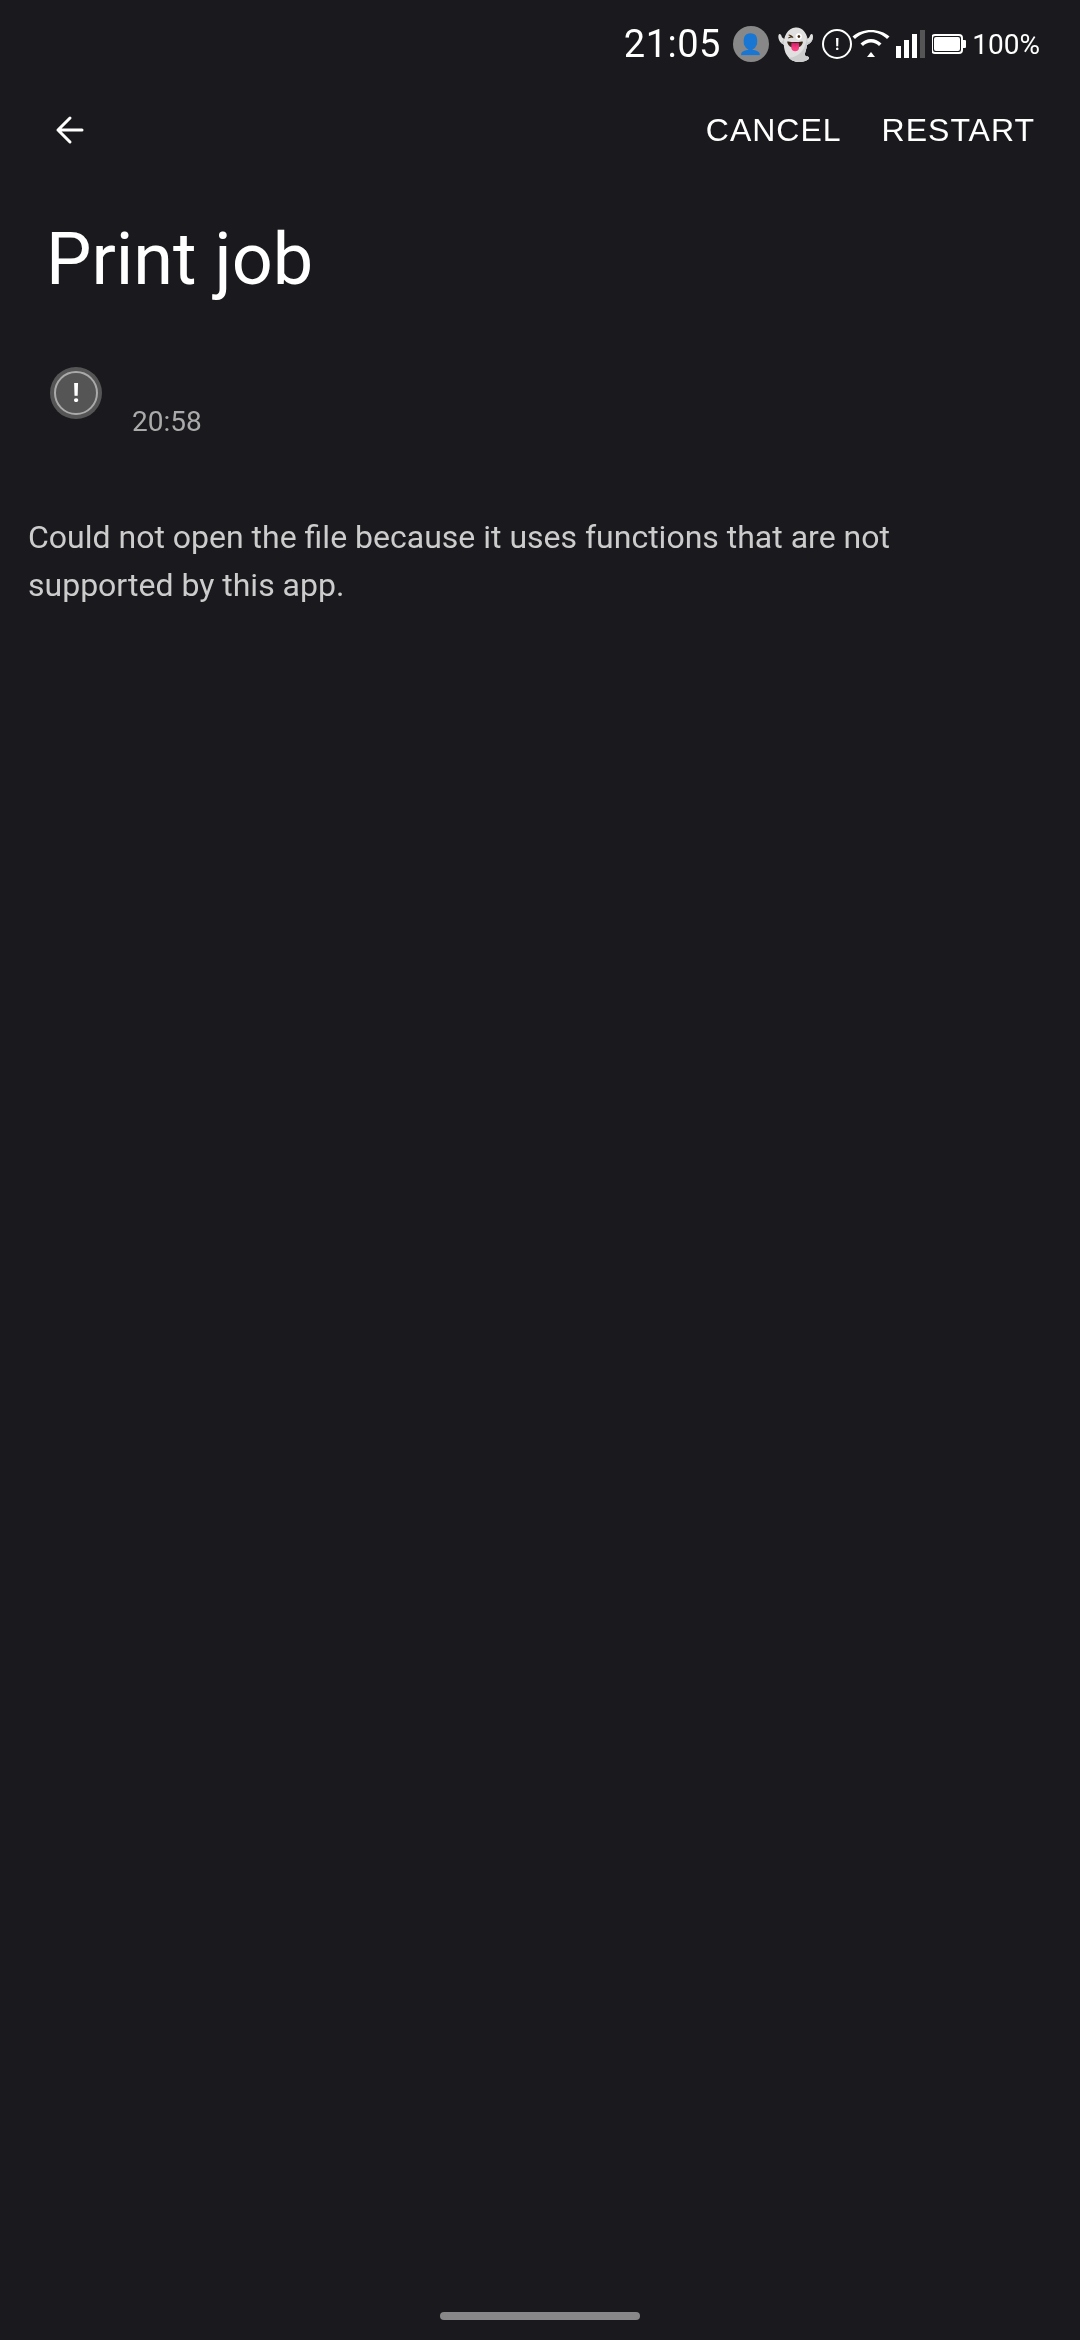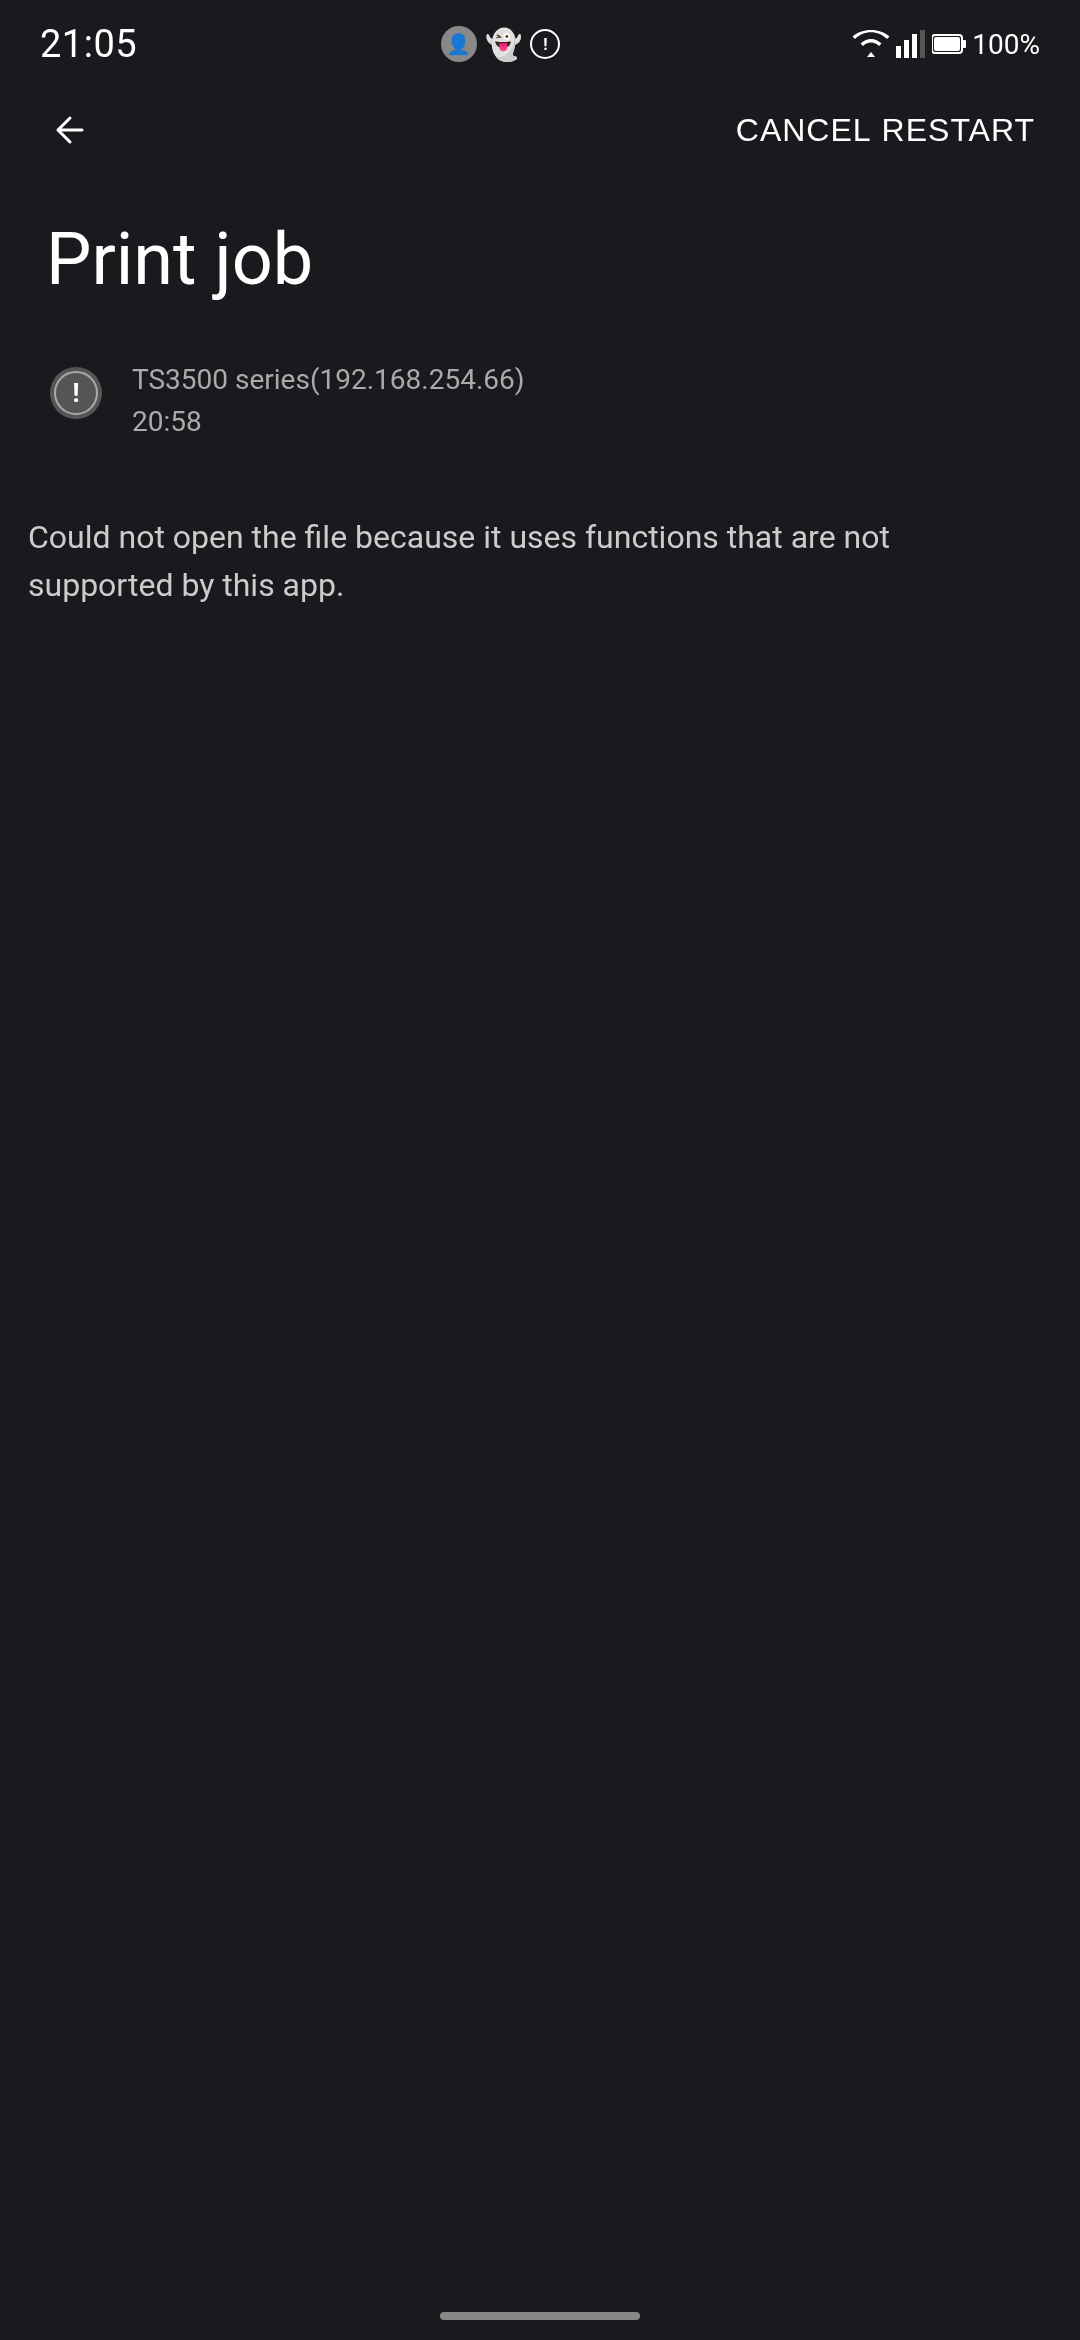--- a/index.html
+++ b/index.html
@@ -17,21 +17,21 @@
       max-width: 1080px;
       min-height: 2340px;
       margin: 0 auto;
       position: relative;
       overflow-x: hidden;
     }
 
     
     .status-bar {
       display: flex;
-      justify-content: space-between;
+      justify-content: flex-end;
       align-items: center;
       padding: 18px 40px 10px 40px;
       height: 80px;
     }
 
     .status-time {
       font-size: 38px;
       font-weight: 400;
       letter-spacing: 0.5px;
     }
@@ -95,20 +95,21 @@
       width: 60px;
       height: 60px;
       display: flex;
       align-items: center;
       justify-content: center;
       cursor: pointer;
     }
 
     .nav-actions {
       display: flex;
+      gap: 30px;
       align-items: center;
     }
 
     .cancel-button,
     .restart-button {
       font-size: 32px;
       font-weight: 500;
       color: #ffffff;
       letter-spacing: 1px;
       cursor: pointer;
@@ -265,21 +266,21 @@
 
 <div class="print-job-container">
   <div class="print-job-item">
     <div class="error-icon-container">
       <div class="error-icon">
         <div class="error-icon-inner">!</div>
       </div>
     </div>
     <div class="print-job-details">
       <div class="print-job-meta">
-        <span>TS3500 series(192.168.254.66)</span><br>
+        <br>
         <span>20:58</span>
       </div>
     </div>
   </div>
 </div>
 
 <div class="error-message">Could not open the file because it uses functions that are not supported by this app.</div>
 
 <div class="home-bar"></div>
 

